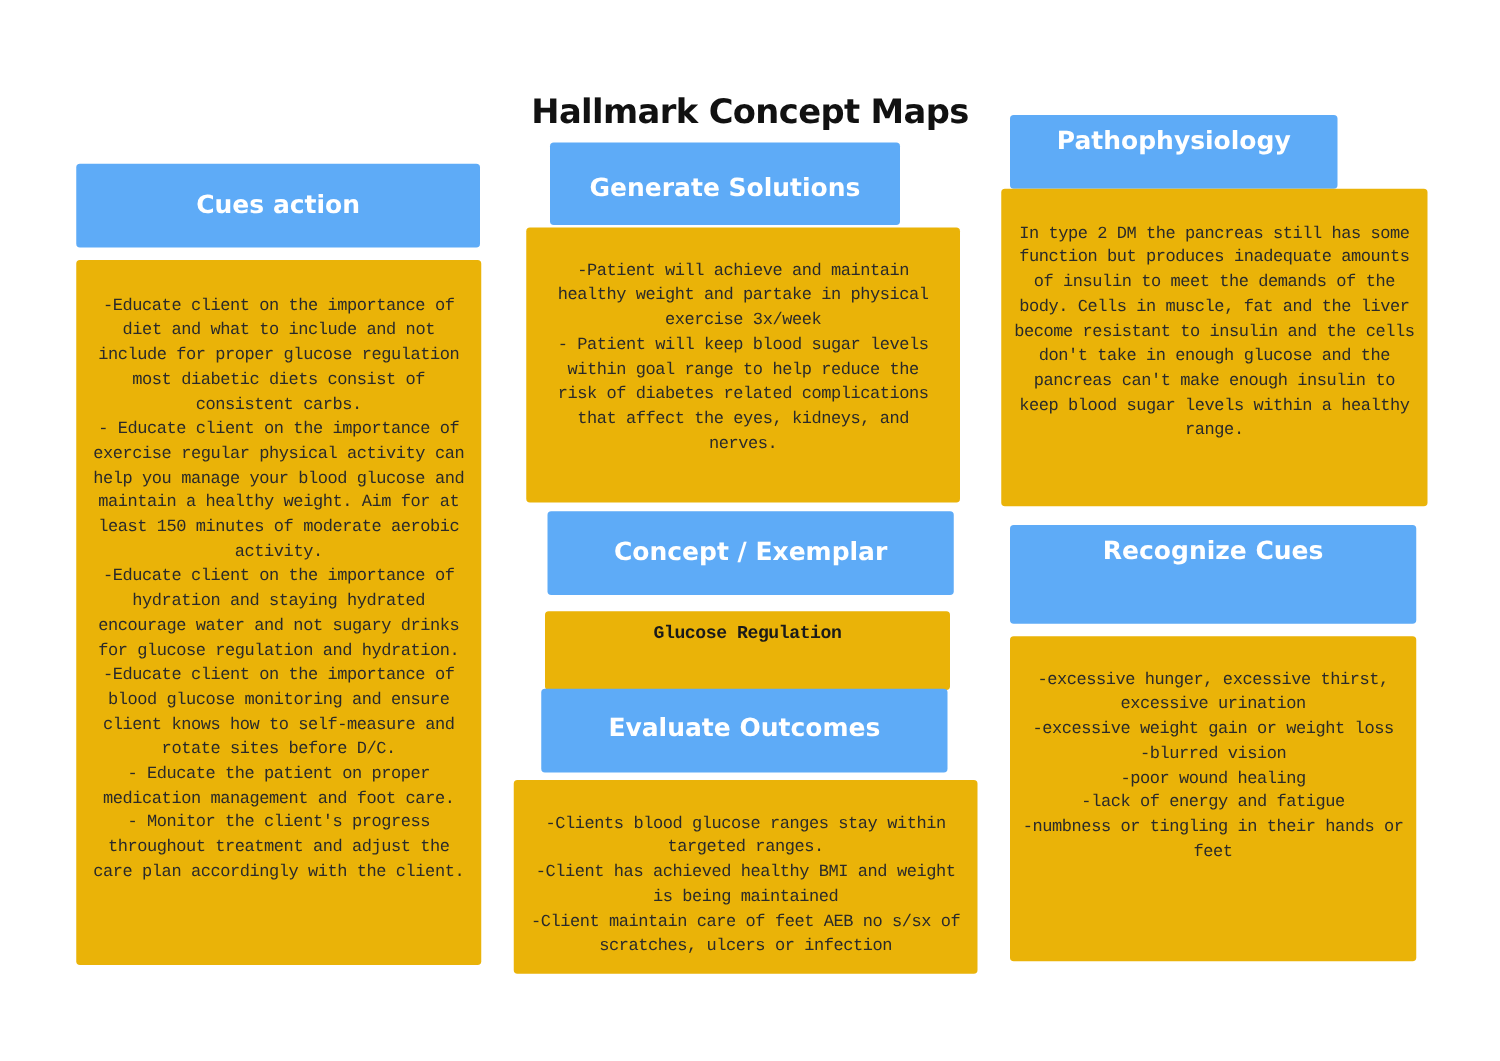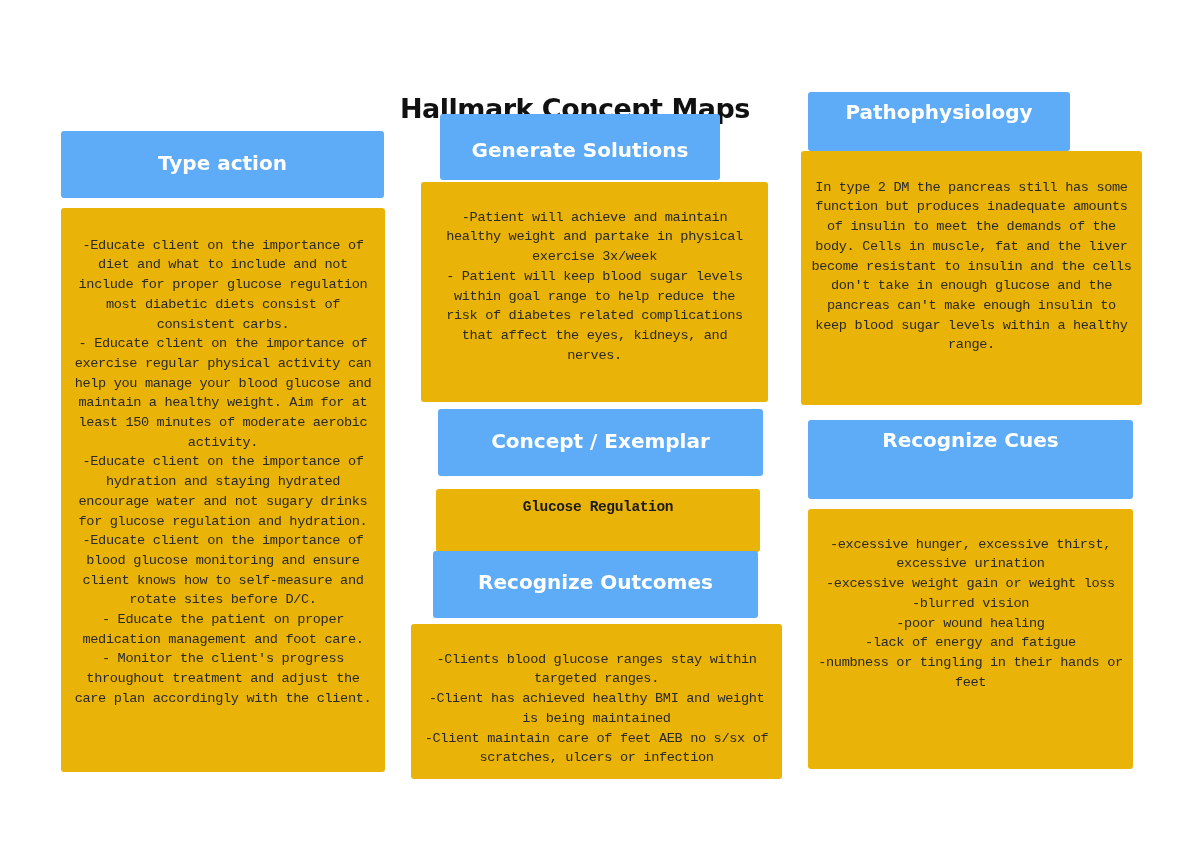--- a/index.html
+++ b/index.html
@@ -11,27 +11,26 @@
       width: 1200px;
       height: 849px;
       position: relative;
       overflow: hidden;
     }
     .title {
       position: absolute;
       left: 400px;
       top: 74px;
       width: 400px;
-      text-align: left;
+      text-align: center;
       font-family: "DejaVu Sans", sans-serif;
       font-weight: bold;
       font-size: 27px;
       color: #111111;
       letter-spacing: -0.5px;
-      margin-top: 19px;
     }
     .header {
       position: absolute;
       background: #5eabf7;
       border-radius: 3px;
       color: #ffffff;
       font-family: "DejaVu Sans", sans-serif;
       font-weight: bold;
       font-size: 20px;
       text-align: center;
@@ -57,21 +56,21 @@
       color: #1a1a1a;
       text-align: center;
     }
   </style>
 </head>
 <body>
 
 <div class="title">Hallmark Concept Maps</div>
 
 <div class="header" style="left:61px; top:131px; width:323px; height:67px; padding-top:20px;">
-  <span>Type action</span>
+  <span>Cues action</span>
 </div>
 <div class="body-box" style="left:61px; top:208px; width:324px; height:564px; padding:8px 10px 0 10px;">
   <span>-Educate client on the importance of diet and what to include and not include for proper glucose regulation most diabetic diets consist of consistent carbs.
 - Educate client on the importance of exercise regular physical activity can help you manage your blood glucose and maintain a healthy weight. Aim for at least 150 minutes of moderate aerobic activity.
 -Educate client on the importance of hydration and staying hydrated encourage water and not sugary drinks for glucose regulation and hydration.
 -Educate client on the importance of blood glucose monitoring and ensure client knows how to self-measure and rotate sites before D/C.
 - Educate the patient on proper medication management and foot care.
 - Monitor the client's progress throughout treatment and adjust the care plan accordingly with the client.</span>
 </div>
 
@@ -91,21 +90,21 @@
 </div>
 
 <div class="header" style="left:438px; top:409px; width:325px; height:67px; padding-top:20px;">
   <span>Concept / Exemplar</span>
 </div>
 <div class="body-box concept-text" style="left:436px; top:489px; width:324px; height:63px; padding-top:7px; white-space:normal;">
   <div>Glucose Regulation</div>
 </div>
 
 <div class="header" style="left:433px; top:551px; width:325px; height:67px; padding-top:19px;">
-  <span>Recognize Outcomes</span>
+  <span>Evaluate Outcomes</span>
 </div>
 <div class="body-box" style="left:411px; top:624px; width:371px; height:155px; padding:6px 12px 0 12px;">
   <span>-Clients blood glucose ranges stay within targeted ranges.
 -Client has achieved healthy BMI and weight is being maintained
 -Client maintain care of feet AEB no s/sx of scratches, ulcers or infection</span>
 </div>
 
 <div class="header" style="left:808px; top:420px; width:325px; height:79px; padding-top:8px;">
   <span>Recognize Cues</span>
 </div>

